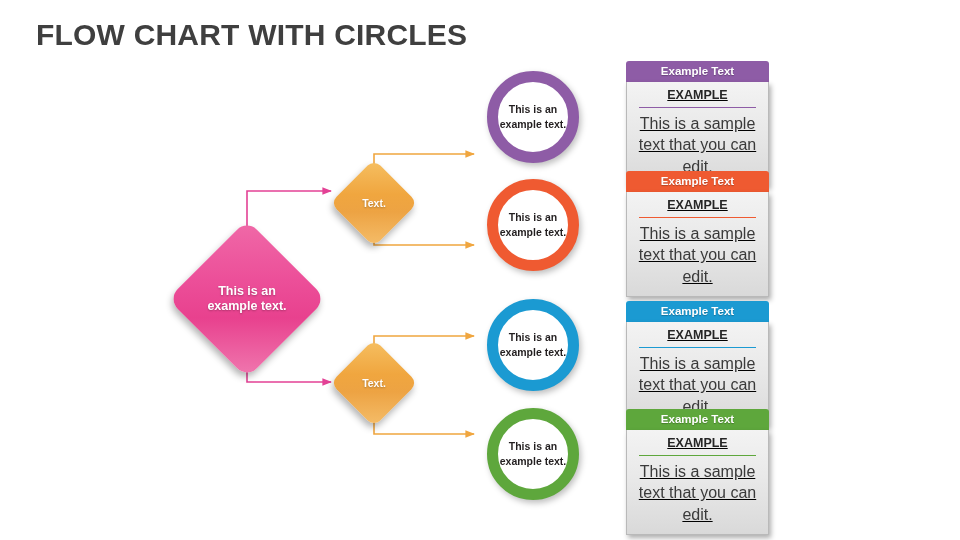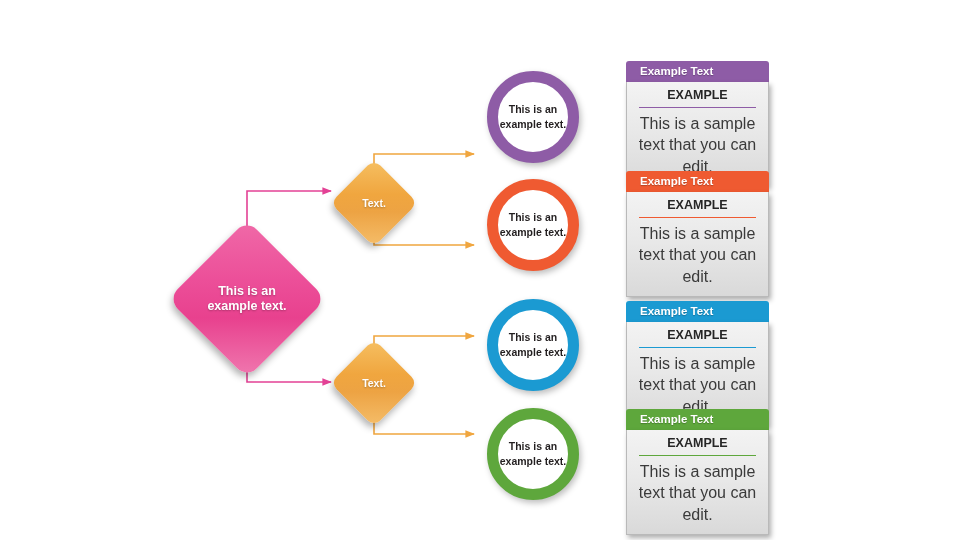--- a/index.html
+++ b/index.html
@@ -61,51 +61,51 @@
     line-height:1.42;width:70px;
   }
   .c1{left:487px;top:71px;border:11px solid #8e5ca6;}
   .c2{left:487px;top:179px;border:11px solid #ef5a31;}
   .c3{left:487px;top:299px;border:11px solid #1b9ad2;}
   .c4{left:487px;top:408px;border:11px solid #5ea73c;}
 
   
   .card{position:absolute;left:626px;width:143px;}
   .card .hdr{
-    height:21px;line-height:21px;text-align:left;
+    height:21px;line-height:21px;text-align:center;
     color:#ffffff;font-weight:bold;font-size:11.5px;
     border-radius:3px 3px 0 0;
     text-shadow:0 1px 1px rgba(0,0,0,0.25);
-    padding-left:14px;
   }
   .card .body{
     position:relative;
     background:linear-gradient(180deg,#f3f3f3 0%,#e9e9e9 45%,#d9d9d9 100%);
     border:1px solid #b9b9b9;border-top:none;
     box-shadow:2px 3px 5px rgba(0,0,0,0.32);
-    padding:6px 8px 9px 8px;box-sizing:border-box;
+    padding:6px 8px 9px 8px;box-sizing:border-box;text-decoration:underline;
   }
   .card .ex{
     text-align:center;font-weight:bold;font-size:12.5px;color:#262626;
     padding-bottom:5px;
   }
   .card .rule{height:1px;margin:0 4px 5px 4px;}
   .card .desc{
     text-align:center;font-size:16px;color:#3a3a3a;line-height:1.33;
   }
   .k1{top:61px;}
   .k2{top:171px;}
   .k3{top:301px;}
   .k4{top:409px;}
 </style>
 </head>
 <body>
 
 <div class="stage">
 
+  <div class="title">FLOW CHART WITH CIRCLES</div>
 
   <svg class="wires" viewBox="0 0 960 540">
     <defs>
       <marker id="arrowPink" viewBox="0 0 10 10" refX="9" refY="5" markerWidth="6" markerHeight="6" orient="auto-start-reverse">
         <path d="M 0 1 L 10 5 L 0 9 z" fill="#e34195"></path>
       </marker>
       <marker id="arrowOrange" viewBox="0 0 10 10" refX="9" refY="5" markerWidth="6" markerHeight="6" orient="auto-start-reverse">
         <path d="M 0 1 L 10 5 L 0 9 z" fill="#f0a63f"></path>
       </marker>
     </defs>

